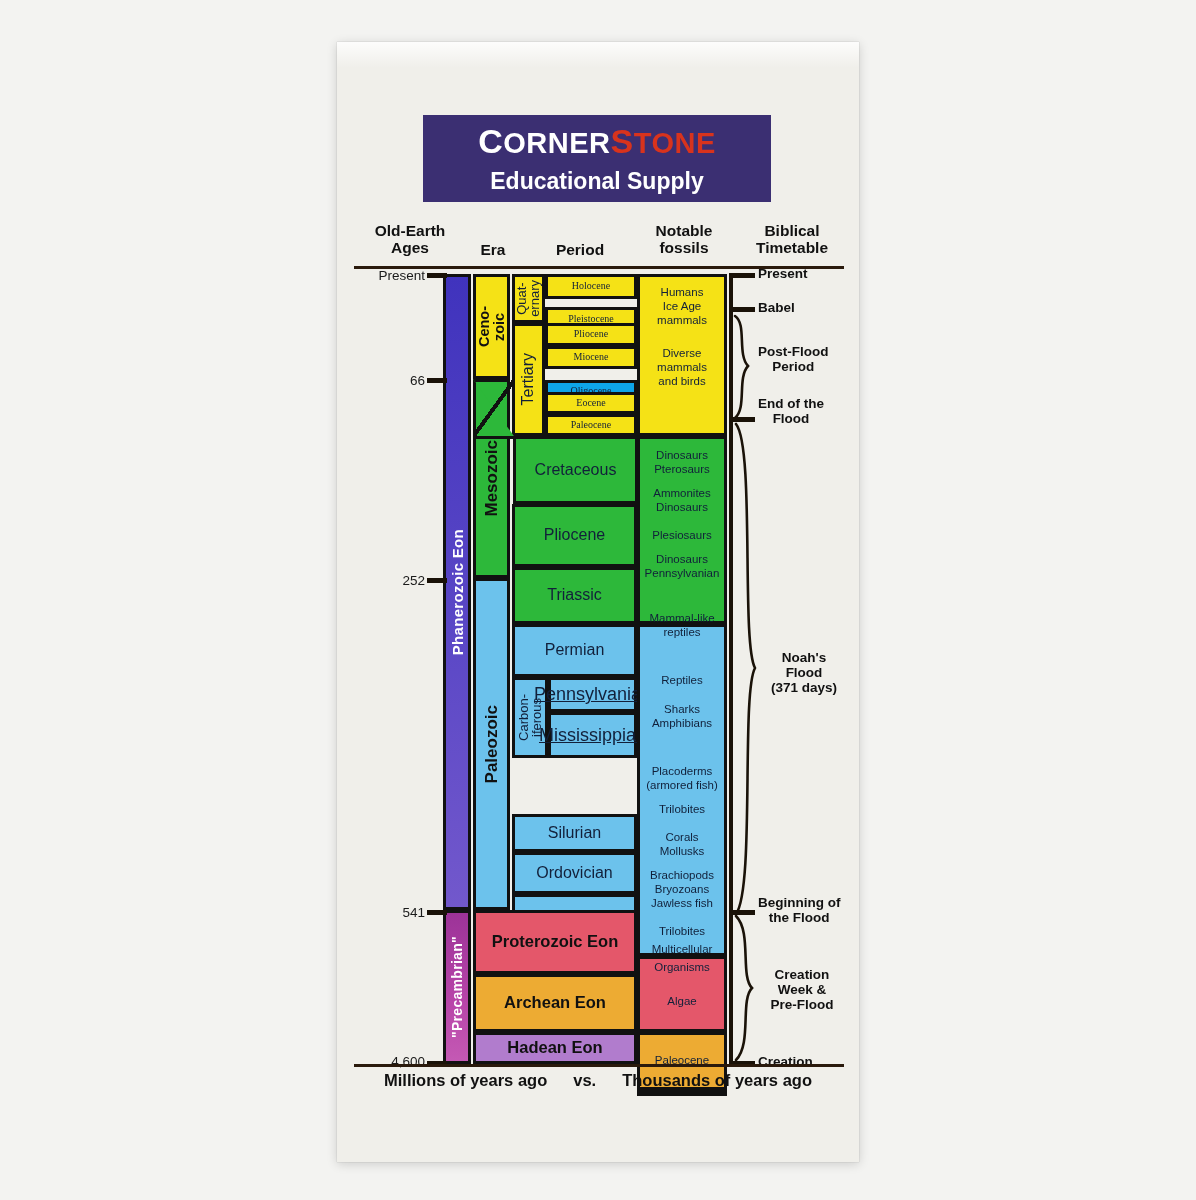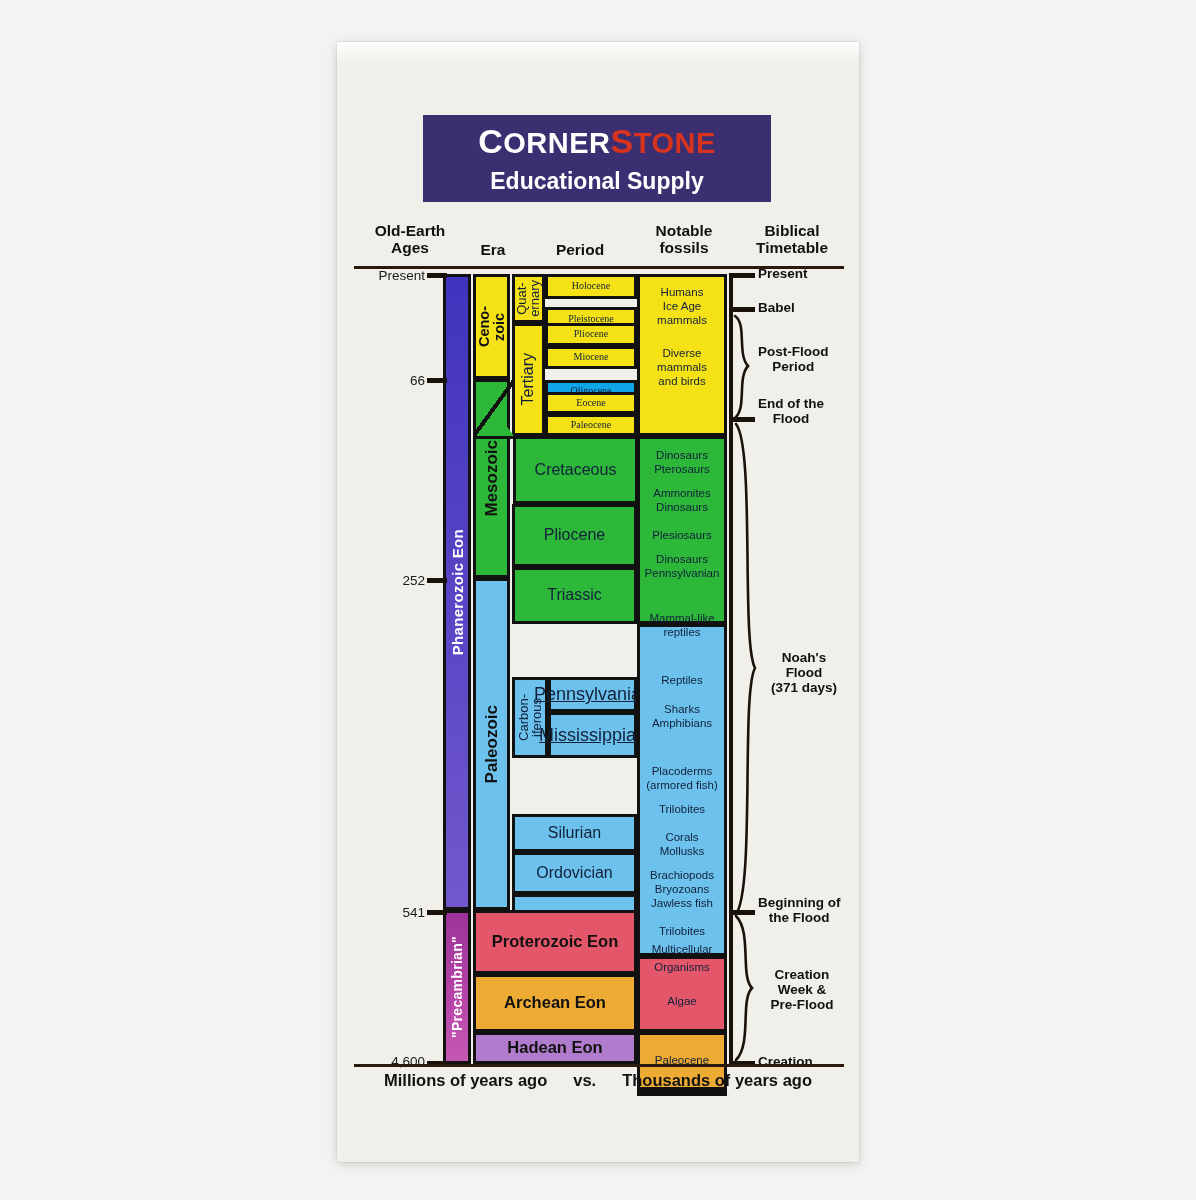--- a/index.html
+++ b/index.html
@@ -180,20 +180,21 @@
   <div class="per epoch" style="left:208px;top:281px;width:92px;height:23px;background:#f5e216;">Pliocene</div>
   <div class="per epoch" style="left:208px;top:304px;width:92px;height:23px;background:#f5e216;">Miocene</div>
   <div class="per epoch" style="left:208px;top:338px;width:92px;height:23px;background:#0ea5e9;">Oligocene</div>
   <div class="per epoch" style="left:208px;top:350px;width:92px;height:22px;background:#f5e216;">Eocene</div>
   <div class="per epoch" style="left:208px;top:372px;width:92px;height:22px;background:#f5e216;">Paleocene</div>
 
   <div class="per" style="left:176px;top:394px;width:125px;height:68px;background:#2db83a;">Cretaceous</div>
   <div class="per" style="left:175px;top:462px;width:125px;height:63px;background:#2db83a;">Pliocene</div>
   <div class="per" style="left:175px;top:525px;width:125px;height:57px;background:#2db83a;">Triassic</div>
 
+  <div class="per" style="left:175px;top:582px;width:125px;height:53px;background:#6cc2ec;">Permian</div>
 
   <div class="per vert" style="left:175px;top:635px;width:36px;height:81px;background:#6cc2ec;">
     <span>Carbon-<br>iferous</span>
   </div>
   <div class="per tiny" style="left:211px;top:635px;width:89px;height:35px;background:#6cc2ec;">Pennsylvanian</div>
   <div class="per tiny" style="left:211px;top:670px;width:89px;height:46px;background:#6cc2ec;">Mississippian</div>
 
   <div class="per" style="left:175px;top:772px;width:125px;height:38px;background:#6cc2ec;">Silurian</div>
   <div class="per" style="left:175px;top:810px;width:125px;height:42px;background:#6cc2ec;">Ordovician</div>
   <div class="per" style="left:175px;top:852px;width:125px;height:62px;background:#6cc2ec;">Cambrian</div>

